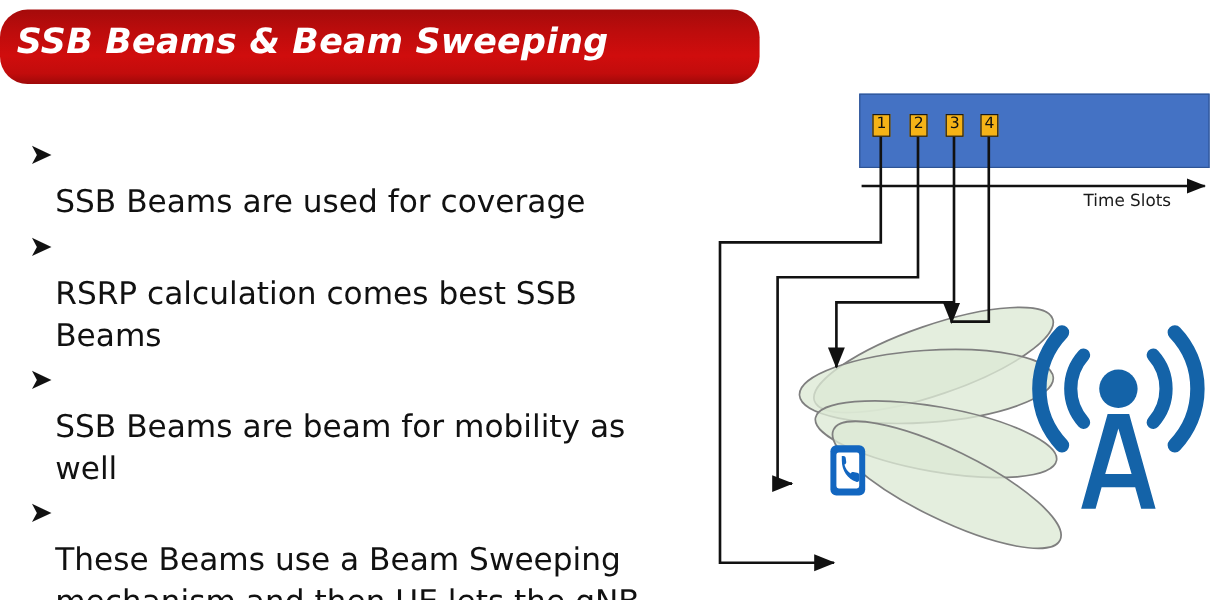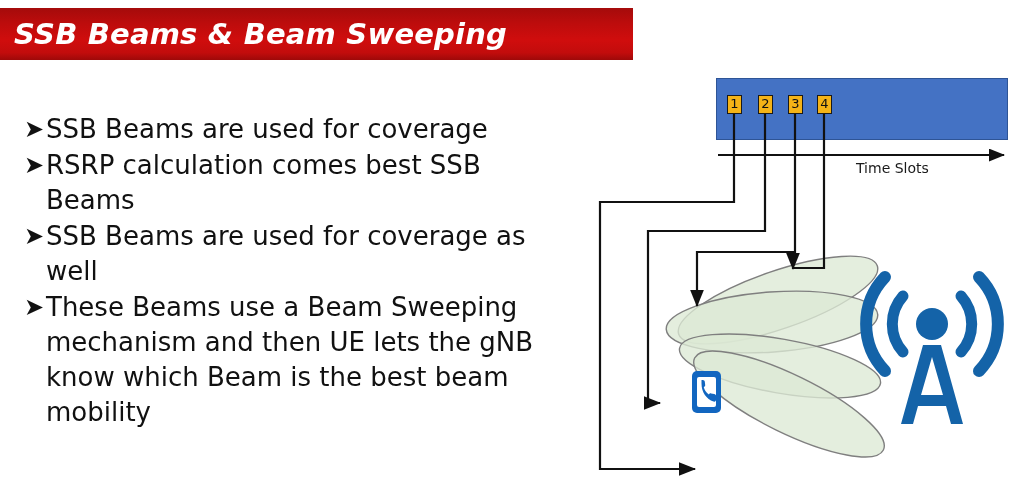--- a/index.html
+++ b/index.html
@@ -2,46 +2,48 @@
 <html><head>
 <meta charset="utf-8">
 <style>
   html,body{margin:0;padding:0;background:#ffffff;}
   body{width:1024px;height:500px;overflow:hidden;
        font-family:"DejaVu Sans","Liberation Sans",sans-serif;}
   #slide{position:relative;width:1024px;height:500px;background:#fff;}
 
   
   #title-banner{
-    position:absolute;left:0;top:8px;width:633px;height:52px;
+    position:absolute;left:0;top:8px;width:633px;height:62px;
     background:linear-gradient(to bottom,#a50b0b 0%,#bd0c0c 30%,#d00d0d 62%,#c20c0c 86%,#9e0909 100%);
+    border-radius:23px;
   }
   #title-text{
     position:absolute;left:14px;top:9px;
     font-family:"DejaVu Sans","Liberation Sans",sans-serif;
     font-size:29px;font-weight:bold;font-style:italic;color:#ffffff;
     letter-spacing:.2px;white-space:nowrap;
   }
 
   
   #bullets{position:absolute;left:24px;top:112px;width:540px;}
   .bullet{display:flex;align-items:flex-start;margin-bottom:1px;}
   .bullet-marker{
     flex:0 0 auto;width:22px;color:#111;font-size:24px;line-height:35px;
     font-family:"DejaVu Sans","Liberation Sans",sans-serif;
   }
   .bullet-body{
     flex:1 1 auto;font-size:26px;line-height:35px;color:#111;
     font-family:"DejaVu Sans","Liberation Sans",sans-serif;
+    margin-top:40px;
   }
 
   
   #diagram{position:absolute;left:0;top:0;width:1024px;height:500px;}
   #time-label{
-    position:absolute;left:856px;top:160px;font-size:14px;color:#1a1a1a;
+    position:absolute;left:903px;top:160px;font-size:14px;color:#1a1a1a;
     font-family:"DejaVu Sans","Liberation Sans",sans-serif;white-space:nowrap;
   }
   .slot-box{
     position:absolute;width:15px;height:19px;background:#f5b317;
     border:1.5px solid #1a1a1a;box-sizing:border-box;
     font-size:13px;line-height:16px;text-align:center;color:#111;
     font-family:"DejaVu Sans","Liberation Sans",sans-serif;
   }
   #timebar{
     position:absolute;left:716px;top:78px;width:292px;height:62px;
@@ -64,21 +66,21 @@
       <span class="bullet-body">SSB Beams are used for coverage</span>
     </div>
 
     <div class="bullet">
       <span class="bullet-marker">➤</span>
       <span class="bullet-body">RSRP calculation comes best SSB Beams</span>
     </div>
 
     <div class="bullet">
       <span class="bullet-marker">➤</span>
-      <span class="bullet-body">SSB Beams are used for coverage as well</span>
+      <span class="bullet-body">SSB Beams are beam for mobility as well</span>
     </div>
 
     <div class="bullet">
       <span class="bullet-marker">➤</span>
       <span class="bullet-body">These Beams use a Beam Sweeping mechanism and then UE lets the gNB know which Beam is the best beam mobility</span>
     </div>
 
   </div>
 
   <div id="diagram">

